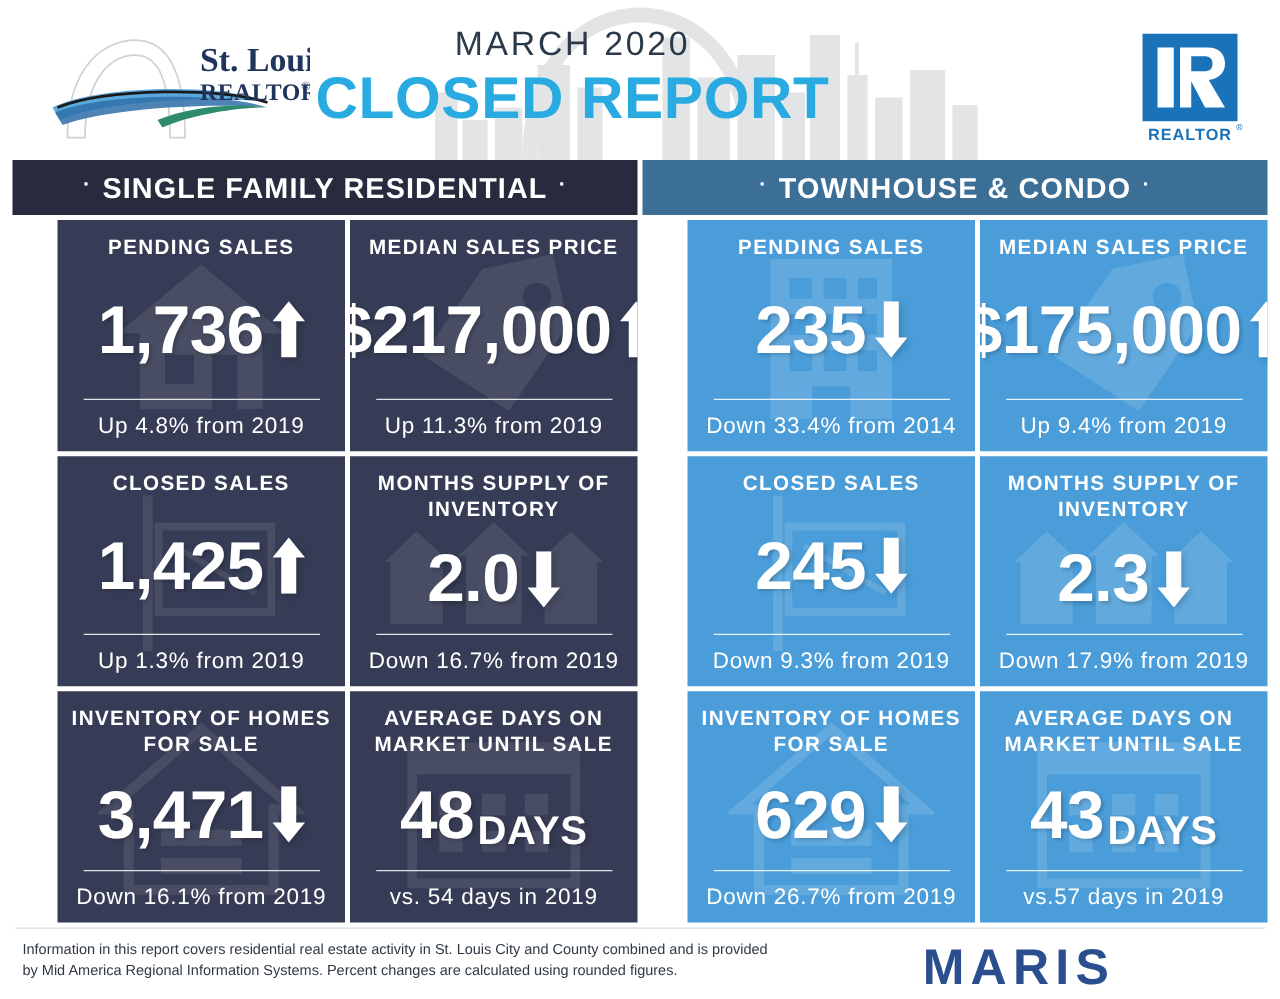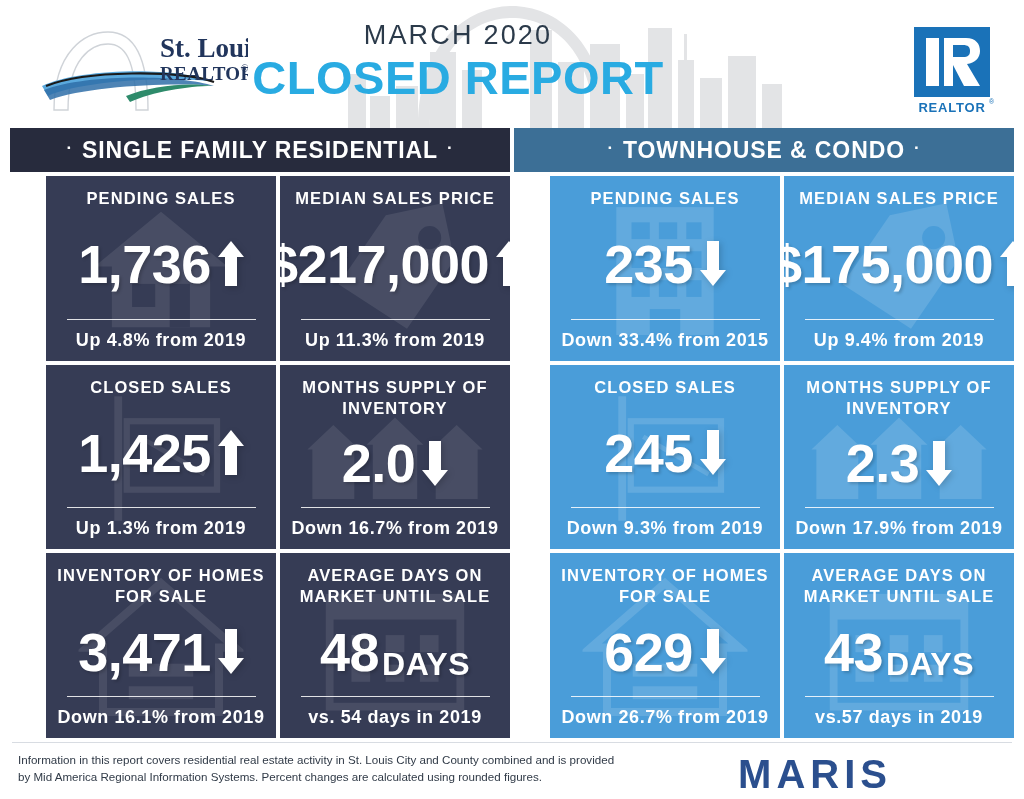--- a/index.html
+++ b/index.html
@@ -175,21 +175,21 @@
     background: rgba(255,255,255,0.85);
     margin: 0 auto 9px;
   }
   .card-note {
     position: relative;
     z-index: 2;
     color: #ffffff;
     font-size: 18px;
     letter-spacing: 0.6px;
     text-align: left;
-    font-weight: 700;
+    font-weight: 400;
     line-height: 22px;
   }
 
   
   .footer {
     position: absolute;
     left: 0; top: 742px;
     width: 928px; height: 57px;
     background: #ffffff;
   }
@@ -460,21 +460,21 @@
               <div class="card-value">
                 <span>235</span>
                 <span class="arrow">
                   <svg viewBox="0 0 26 45">
                       <path d="M13 45 L0 29 L7 29 L7 0 L19 0 L19 29 L26 29 Z" fill="#ffffff"></path>
                     </svg>
                 </span>
               </div>
             </div>
             <div class="divider"></div>
-            <div class="card-note">Down 33.4% from 2015</div>
+            <div class="card-note">Down 33.4% from 2014</div>
           </div>
 
           <div class="card">
             <svg class="wm" width="150" height="130" viewBox="0 0 100 90">
               <path d="M52 8 L92 8 L92 48 L50 88 L10 48 Z" fill="#ffffff" transform="rotate(-12 50 48)"></path>
               <circle cx="74" cy="24" r="8" fill="#4a9dd9"></circle>
             </svg>
             <div class="card-label">MEDIAN SALES PRICE</div>
             <div class="card-value-wrap">
               <div class="card-value">

